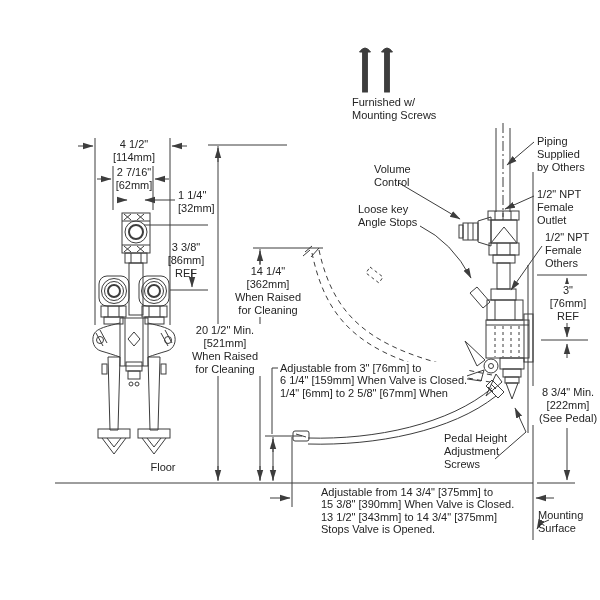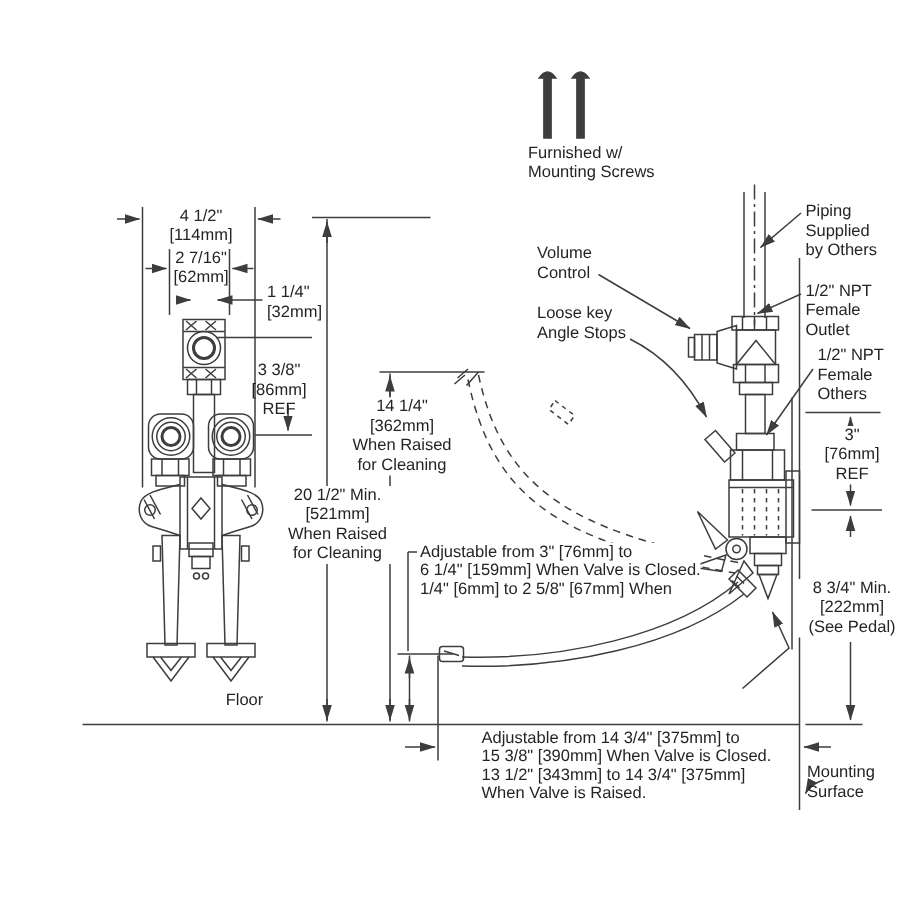--- a/index.html
+++ b/index.html
@@ -262,28 +262,28 @@
 <div class="lbl note bg" style="left:240px;top:362px">
   <div>Adjustable from 3" [76mm] to</div>
   <div>6 1/4" [159mm] When Valve is Closed.</div>
   <div>1/4" [6mm] to 2 5/8" [67mm] When</div>
 </div>
 
 <div class="lbl note" style="left:281px;top:486px">
   <div>Adjustable from 14 3/4" [375mm] to</div>
   <div>15 3/8" [390mm] When Valve is Closed.</div>
   <div>13 1/2" [343mm] to 14 3/4" [375mm]</div>
-  <div>When Valve is Raised.</div>
+  <div>Stops Valve is Opened.</div>
 </div>
 
 <div class="lbl ctr" style="left:103px;top:461px;width:40px">
   <div>Floor</div>
 </div>
 
-<div class="lbl" style="left:318px;top:163px">
+<div class="lbl" style="left:334px;top:163px">
   <div>Volume</div>
   <div>Control</div>
 </div>
 
 <div class="lbl" style="left:497px;top:135px">
   <div>Piping</div>
   <div>Supplied</div>
   <div>by Others</div>
 </div>
 
@@ -309,19 +309,24 @@
   <div>[76mm]</div>
   <div>REF</div>
 </div>
 
 <div class="lbl ctr bg" style="left:489px;top:386px;width:78px">
   <div>8 3/4" Min.</div>
   <div>[222mm]</div>
   <div>(See Pedal)</div>
 </div>
 
+<div class="lbl" style="left:404px;top:432px">
+  <div>Pedal Height</div>
+  <div>Adjustment</div>
+  <div>Screws</div>
+</div>
 
 <div class="lbl" style="left:498px;top:509px">
   <div>Mounting</div>
   <div>Surface</div>
 </div>
 
 </div>
 
 </body></html>

